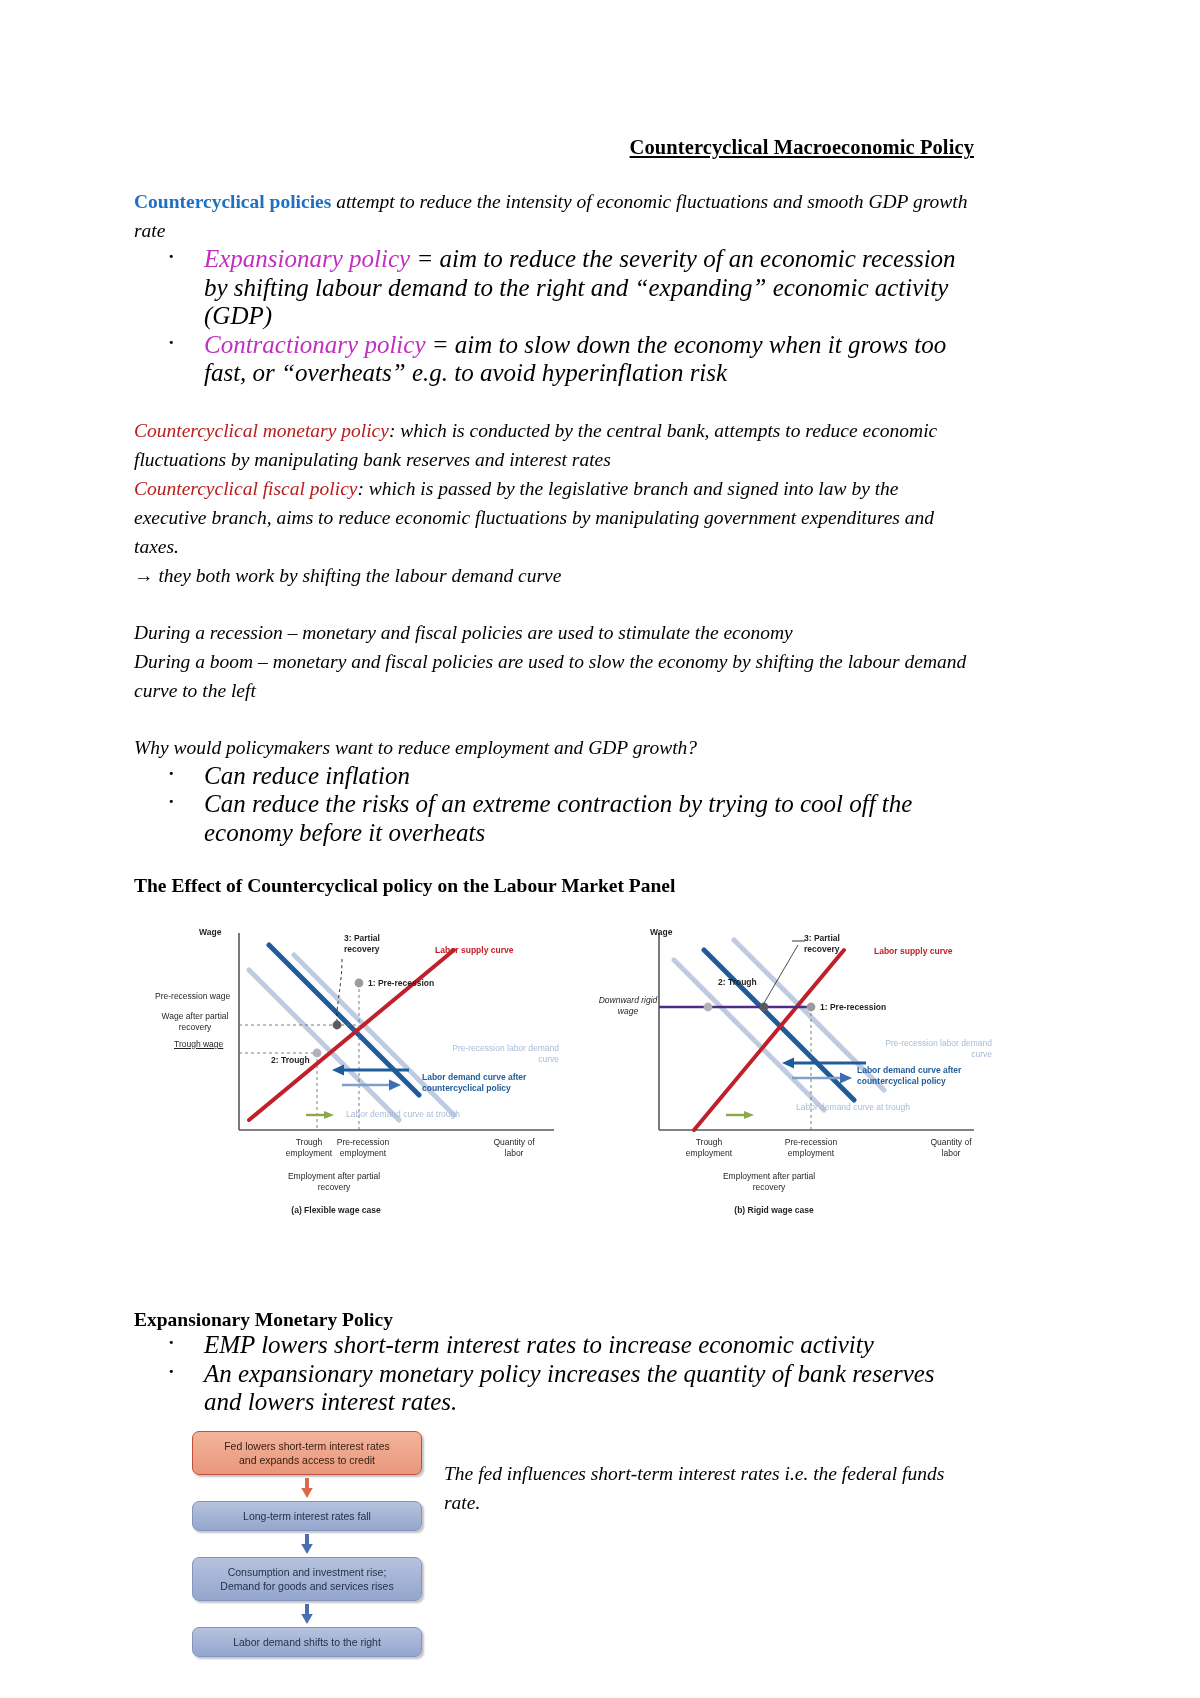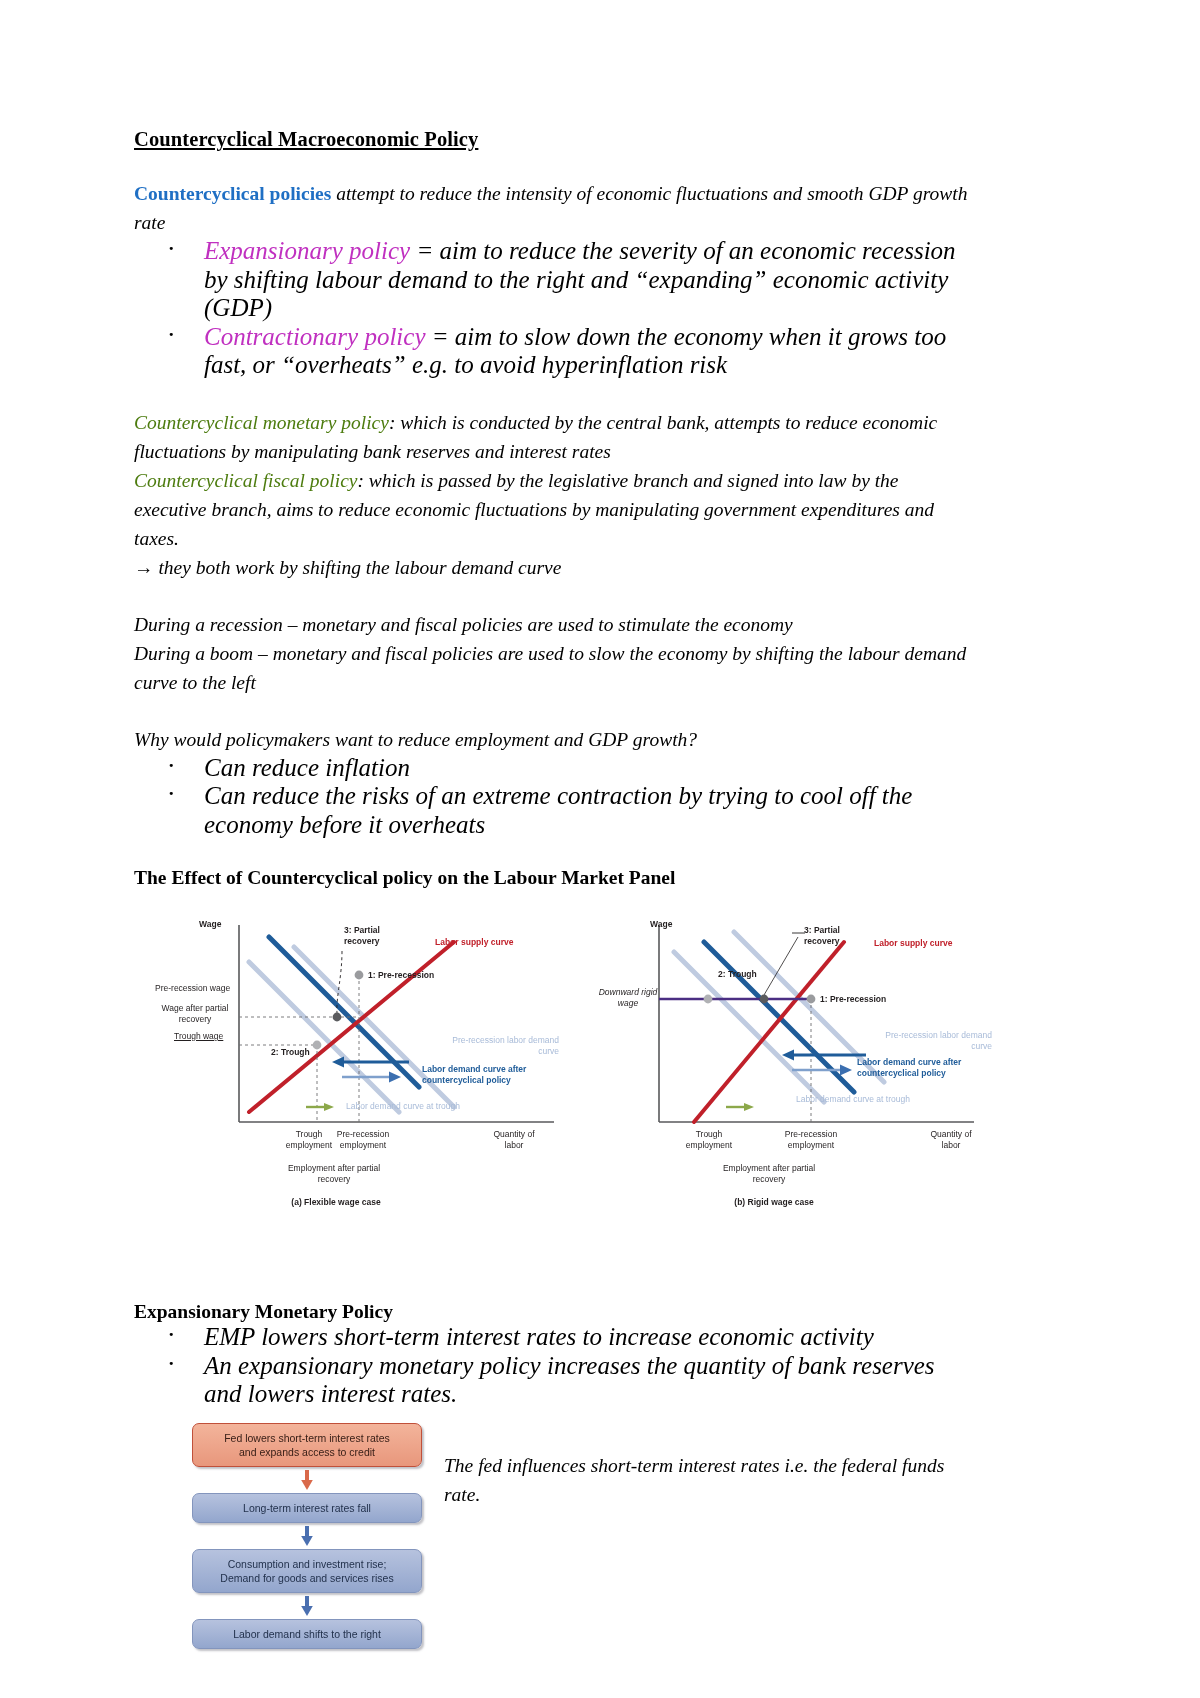--- a/index.html
+++ b/index.html
@@ -8,34 +8,34 @@
     background:#ffffff;
     font-family:"Liberation Serif", serif;
     color:#000000;
     position:relative;
     overflow:hidden;
   }
   .page { position:relative; width:1200px; height:1698px; padding:0; box-sizing:border-box; }
   .content { position:absolute; left:134px; top:128px; width:840px; }
 
   h1.doc-title {
-    font-size:20.5px; font-weight:bold; text-align:left;
-    margin:0 0 0 0; text-decoration:underline; letter-spacing:0.1px;
+    font-size:20.5px; font-weight:bold; text-align:right;
+    margin:8px 0 0 0; text-decoration:underline; letter-spacing:0.1px;
     font-family:"Liberation Serif", serif;
   }
 
   .para {
     font-size:19.5px; font-style:italic; line-height:29px;
     margin:0; font-family:"Liberation Serif", serif;
   }
   .spacer-md { height:28px; }
   .spacer-lg { height:42px; }
 
   .kw-blue-bold { color:#1F6FC4; font-style:normal; font-weight:bold; }
-  .kw-blue { color:#4d7c0f; font-style:italic; }
+  .kw-blue { color:#b91c1c; font-style:italic; }
   .kw-purple { color:#C030C0; font-style:italic; }
 
   ul.bul { list-style:none; margin:0; padding:0; }
   ul.bul > li {
     position:relative; padding-left:70px;
     font-size:25px; font-style:italic; line-height:28.5px;
   }
   ul.bul > li::before {
     content:"\00B7"; position:absolute; left:34px; top:-2px;
     font-size:19.5px; font-weight:bold; font-style:normal;

